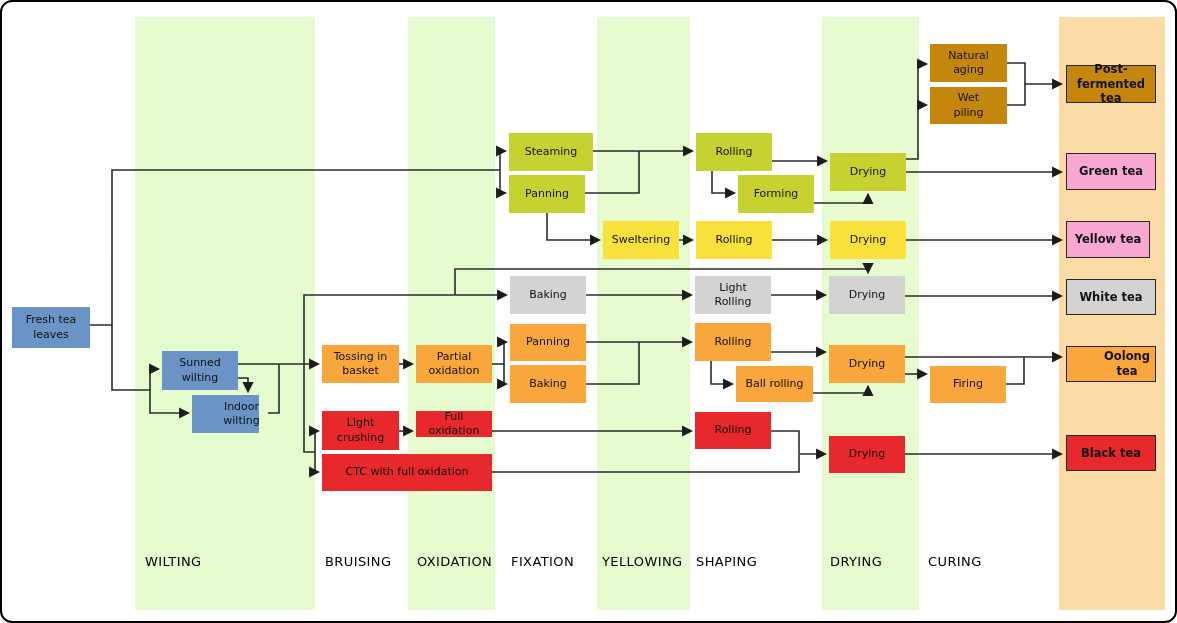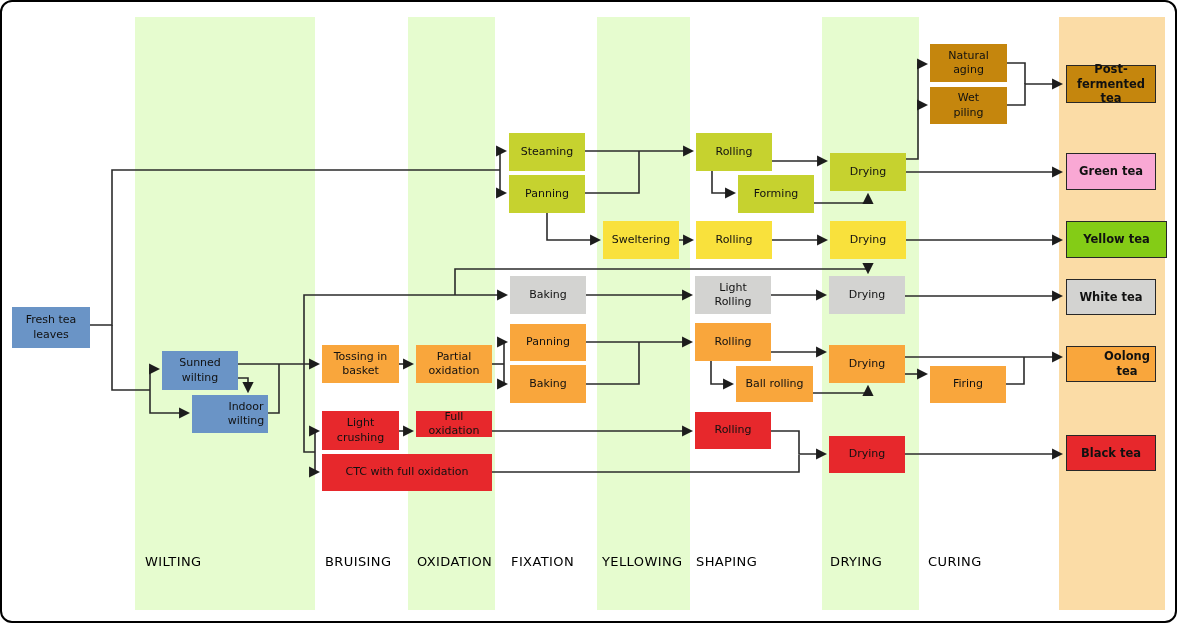--- a/index.html
+++ b/index.html
@@ -88,23 +88,23 @@
         <path d="M769 429 L797 429 L797 452 L823 452" fill="none" stroke="#2B2B2B" stroke-width="1.6" marker-end="url(#arrowhead)"></path>
         <path d="M490 470 L797 470 L797 453" fill="none" stroke="#2B2B2B" stroke-width="1.6"></path>
         <path d="M903 452 L1059 452" fill="none" stroke="#2B2B2B" stroke-width="1.6" marker-end="url(#arrowhead)"></path>
       </g>
   </svg>
   <div id="nodes">
       <div class="node" style="left: 10px; top: 305px; width: 78px; height: 41px; background: rgb(106, 148, 198);">Fresh tea
 leaves</div>
       <div class="node" style="left: 160px; top: 349px; width: 76px; height: 39px; background: rgb(106, 148, 198);">Sunned
 wilting</div>
-      <div class="node" style="left: 190px; top: 393px; width: 76px; height: 38px; background: rgb(106, 148, 198); padding-left: 32px;">Indoor
+      <div class="node" style="left: 190px; top: 393px; width: 67px; height: 38px; background: rgb(106, 148, 198); padding-left: 32px;">Indoor
 wilting</div>
-      <div class="node" style="left: 507px; top: 131px; width: 76px; height: 38px; background: rgb(198, 210, 47);">Steaming</div>
+      <div class="node" style="left: 507px; top: 131px; width: 84px; height: 38px; background: rgb(198, 210, 47);">Steaming</div>
       <div class="node" style="left: 507px; top: 173px; width: 76px; height: 38px; background: rgb(198, 210, 47);">Panning</div>
       <div class="node" style="left: 694px; top: 131px; width: 76px; height: 38px; background: rgb(198, 210, 47);">Rolling</div>
       <div class="node" style="left: 736px; top: 173px; width: 76px; height: 38px; background: rgb(198, 210, 47);">Forming</div>
       <div class="node" style="left: 828px; top: 151px; width: 76px; height: 38px; background: rgb(198, 210, 47);">Drying</div>
       <div class="node" style="left: 601px; top: 219px; width: 76px; height: 38px; background: rgb(249, 225, 60);">Sweltering</div>
       <div class="node" style="left: 694px; top: 219px; width: 76px; height: 38px; background: rgb(249, 225, 60);">Rolling</div>
       <div class="node" style="left: 828px; top: 219px; width: 76px; height: 38px; background: rgb(249, 225, 60);">Drying</div>
       <div class="node" style="left: 508px; top: 274px; width: 76px; height: 38px; background: rgb(211, 211, 209);">Baking</div>
       <div class="node" style="left: 693px; top: 274px; width: 76px; height: 38px; background: rgb(211, 211, 209);">Light
 Rolling</div>
@@ -126,21 +126,21 @@
       <div class="node" style="left: 320px; top: 452px; width: 170px; height: 37px; background: rgb(231, 40, 44);">CTC with full oxidation</div>
       <div class="node" style="left: 693px; top: 410px; width: 76px; height: 37px; background: rgb(231, 40, 44);">Rolling</div>
       <div class="node" style="left: 827px; top: 434px; width: 76px; height: 37px; background: rgb(231, 40, 44);">Drying</div>
       <div class="node" style="left: 928px; top: 42px; width: 77px; height: 38px; background: rgb(197, 134, 13);">Natural
 aging</div>
       <div class="node" style="left: 928px; top: 85px; width: 77px; height: 37px; background: rgb(197, 134, 13);">Wet
 piling</div>
       <div class="node bordered bold" style="left: 1064px; top: 63px; width: 90px; height: 38px; background: rgb(197, 134, 13);">Post-
 fermented tea</div>
       <div class="node bordered bold" style="left: 1064px; top: 151px; width: 90px; height: 37px; background: #f9a8d4;">Green tea</div>
-      <div class="node bordered bold" style="left: 1064px; top: 219px; width: 101px; height: 37px; background: #84cc16;">Yellow tea</div>
+      <div class="node bordered bold" style="left: 1064px; top: 219px; width: 84px; height: 37px; background: #f9a8d4;">Yellow tea</div>
       <div class="node bordered bold" style="left: 1064px; top: 277px; width: 90px; height: 36px; background: rgb(211, 211, 209);">White tea</div>
       <div class="node bordered bold" style="left: 1064px; top: 344px; width: 90px; height: 36px; background: rgb(249, 166, 60); padding-left: 32px;">Oolong tea</div>
       <div class="node bordered bold" style="left: 1064px; top: 433px; width: 90px; height: 36px; background: rgb(231, 40, 44);">Black tea</div>
     </div>
   <div id="labels">
       <div class="stage-label" style="left: 143px;">WILTING</div>
       <div class="stage-label" style="left: 323px;">BRUISING</div>
       <div class="stage-label" style="left: 415px;">OXIDATION</div>
       <div class="stage-label" style="left: 509px;">FIXATION</div>
       <div class="stage-label" style="left: 600px;">YELLOWING</div>

